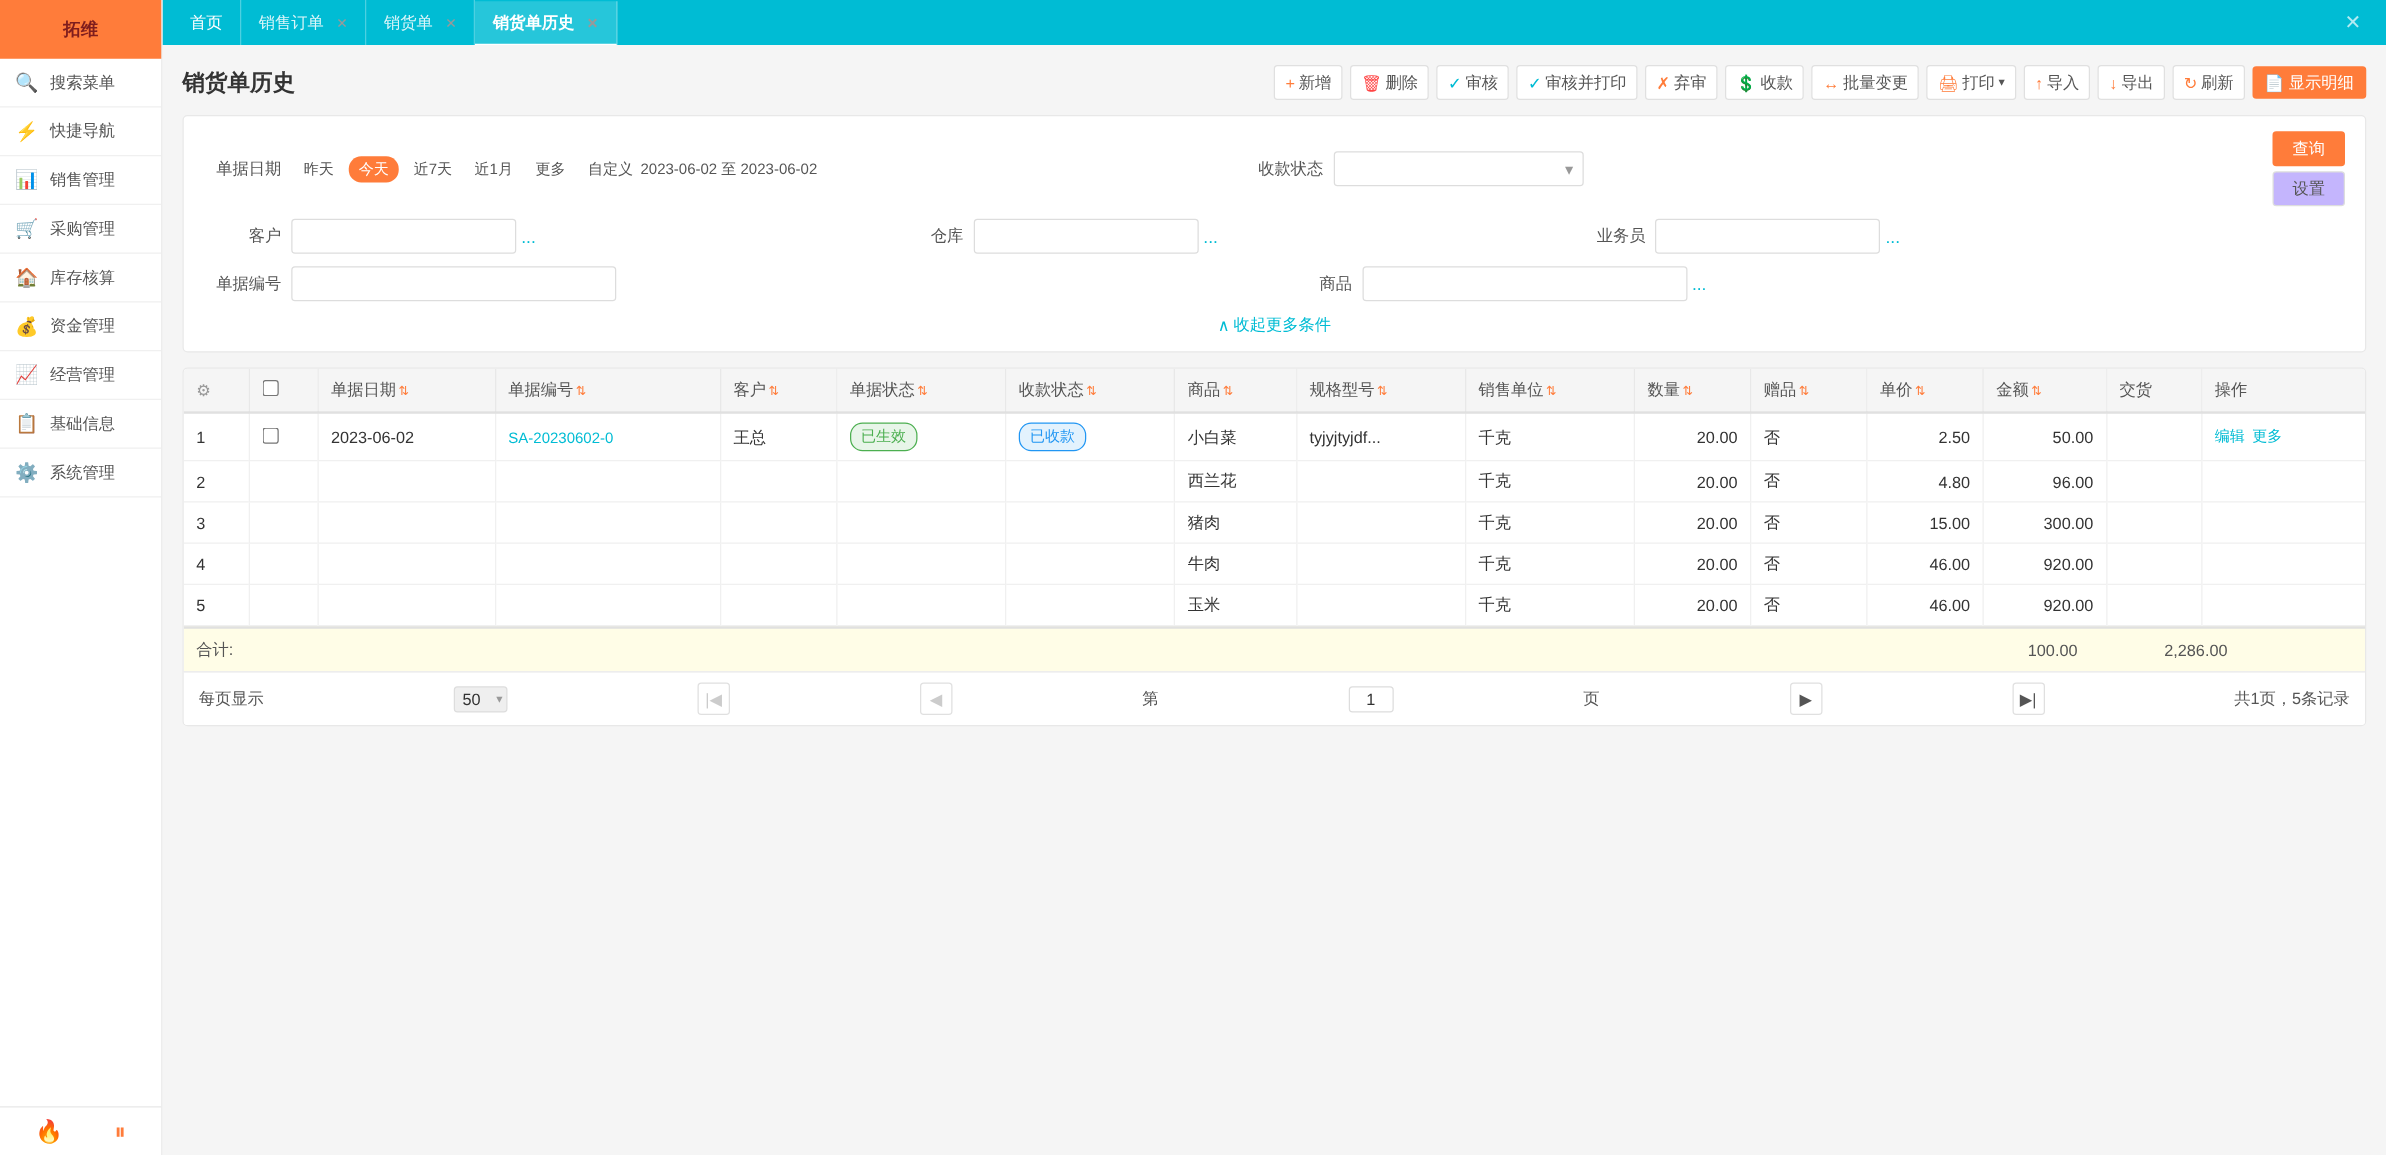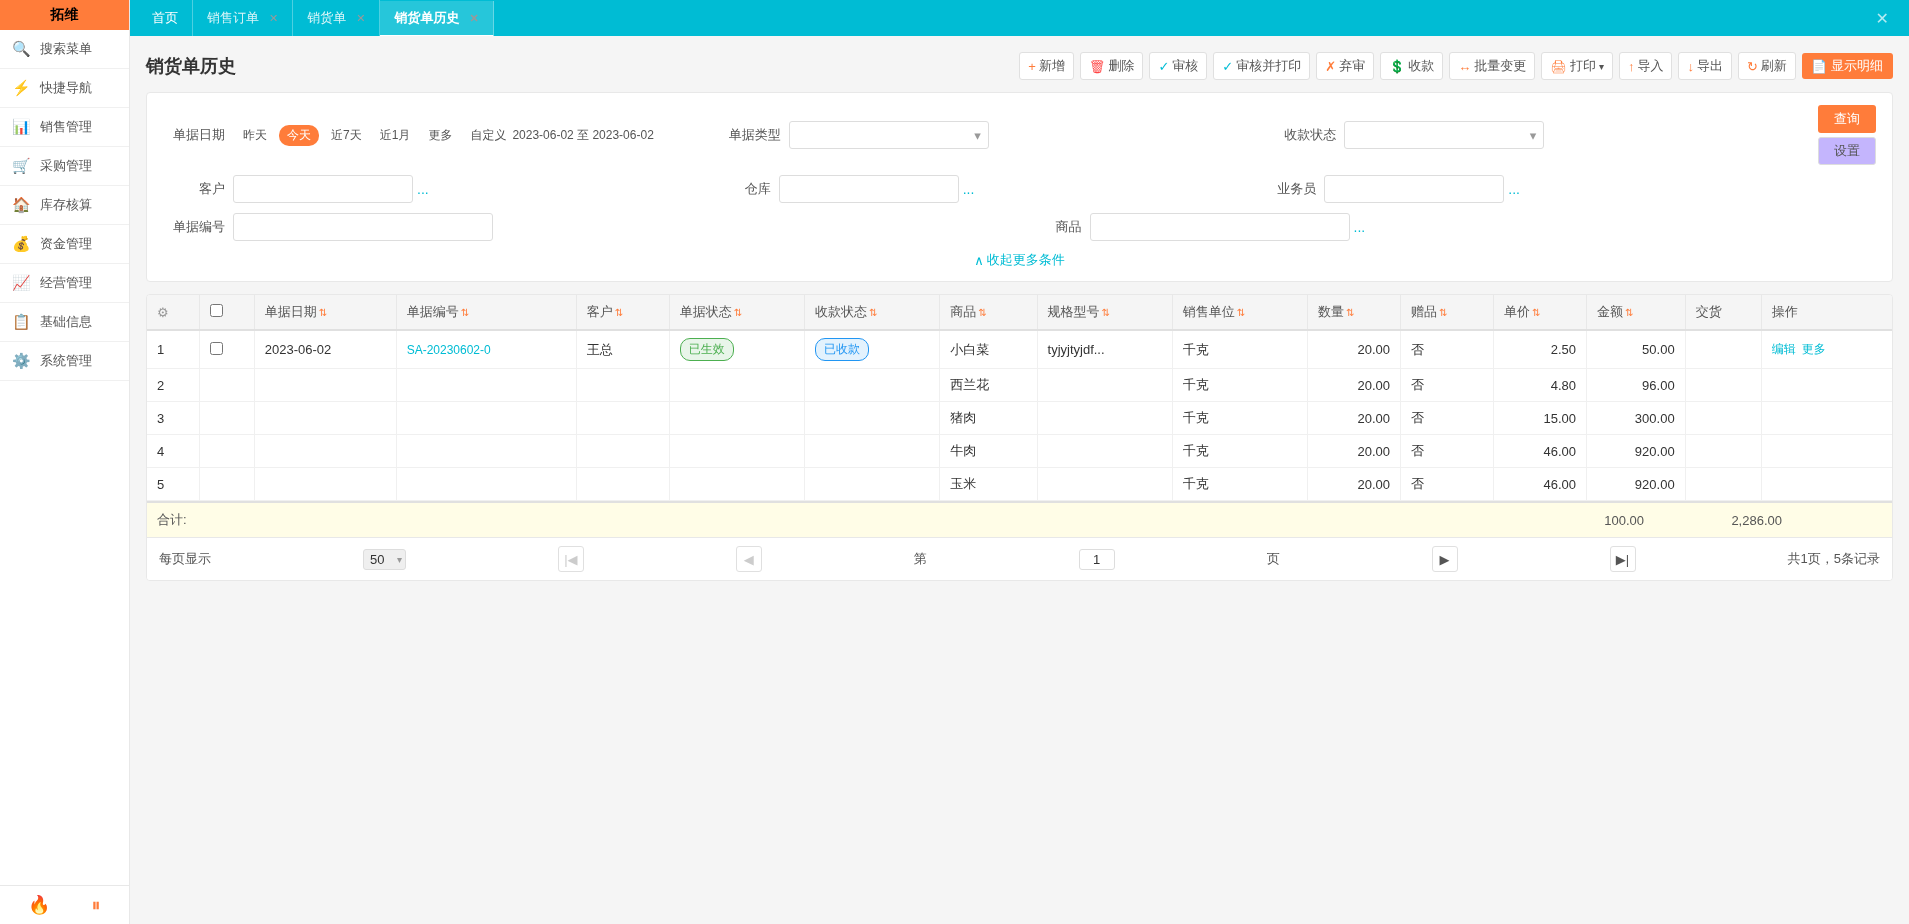--- a/index.html
+++ b/index.html
@@ -8,26 +8,26 @@
     
     .sidebar {
       width: 130px;
       background: #fff;
       border-right: 1px solid #e8e8e8;
       display: flex;
       flex-direction: column;
       flex-shrink: 0;
     }
     .sidebar-logo {
-      height: 30px;
+      height: 47px;
       background: #ff7c3a;
       display: flex;
       align-items: center;
       justify-content: center;
-      color: #000000;
+      color: #7f1d1d;
       font-size: 14px;
       font-weight: bold;
     }
     .sidebar-item {
       display: flex;
       align-items: center;
       padding: 10px 12px;
       cursor: pointer;
       color: #555;
       border-bottom: 1px solid #f0f0f0;
@@ -501,28 +501,20 @@
           <span class="filter-label">单据日期</span>
           <div class="date-quick">
             <span class="date-quick-btn">昨天</span>
             <span class="date-quick-btn active">今天</span>
             <span class="date-quick-btn">近7天</span>
             <span class="date-quick-btn">近1月</span>
             <span class="date-quick-btn">更多</span>
             <span class="date-quick-btn">自定义</span>
           </div>
           <span class="date-range">2023-06-02 至 2023-06-02</span>
-        </div>
-        <div class="filter-group">
-          <span class="filter-label">单据类型</span>
-          <div class="filter-select-wrap">
-            <select class="filter-select">
-              <option value=""></option>
-            </select>
-          </div>
         </div>
         <div class="filter-group" style="margin-right:0;">
           <span class="filter-label">收款状态</span>
           <div class="filter-select-wrap">
             <select class="filter-select">
               <option value=""></option>
             </select>
           </div>
         </div>
         <div style="display:flex;flex-direction:column;margin-left:12px;">
@@ -683,21 +675,21 @@
     <td></td>
     <td></td>
   </tr>
           </tbody>
       </table>
 
       <div class="table-footer">
         <span class="footer-total-label">合计:</span>
         <span class="footer-spacer"></span>
         <span style="width:80px;text-align:right;">100.00</span>
-        <span style="width:120px;text-align:right;margin-left:18px;">2,286.00</span>
+        <span style="width:120px;text-align:right;">2,286.00</span>
         <span style="width:100px;"></span>
       </div>
 
       <div class="pagination-bar">
         <span class="label">每页显示</span>
         <div style="position:relative;display:inline-flex;align-items:center;">
           <select class="pagination-select">
             <option value="50">50</option>
           </select>
           <span style="position:absolute;right:4px;pointer-events:none;color:#999;font-size:10px;">▾</span>

